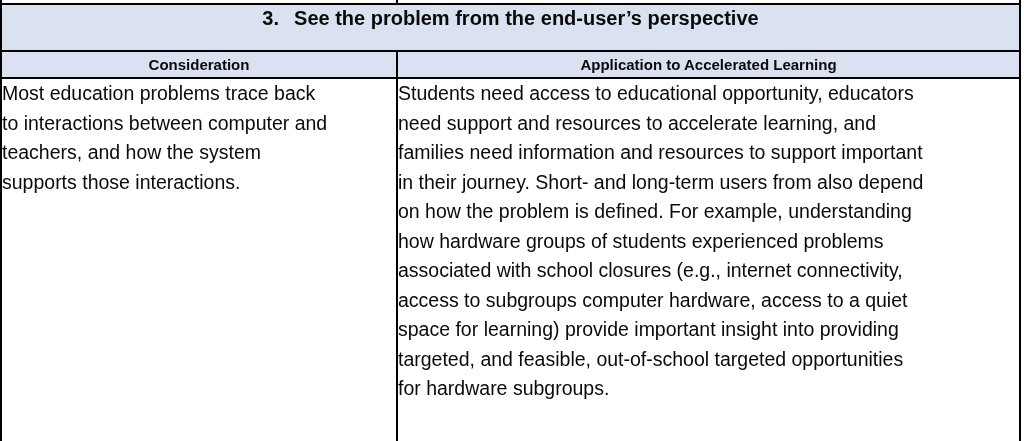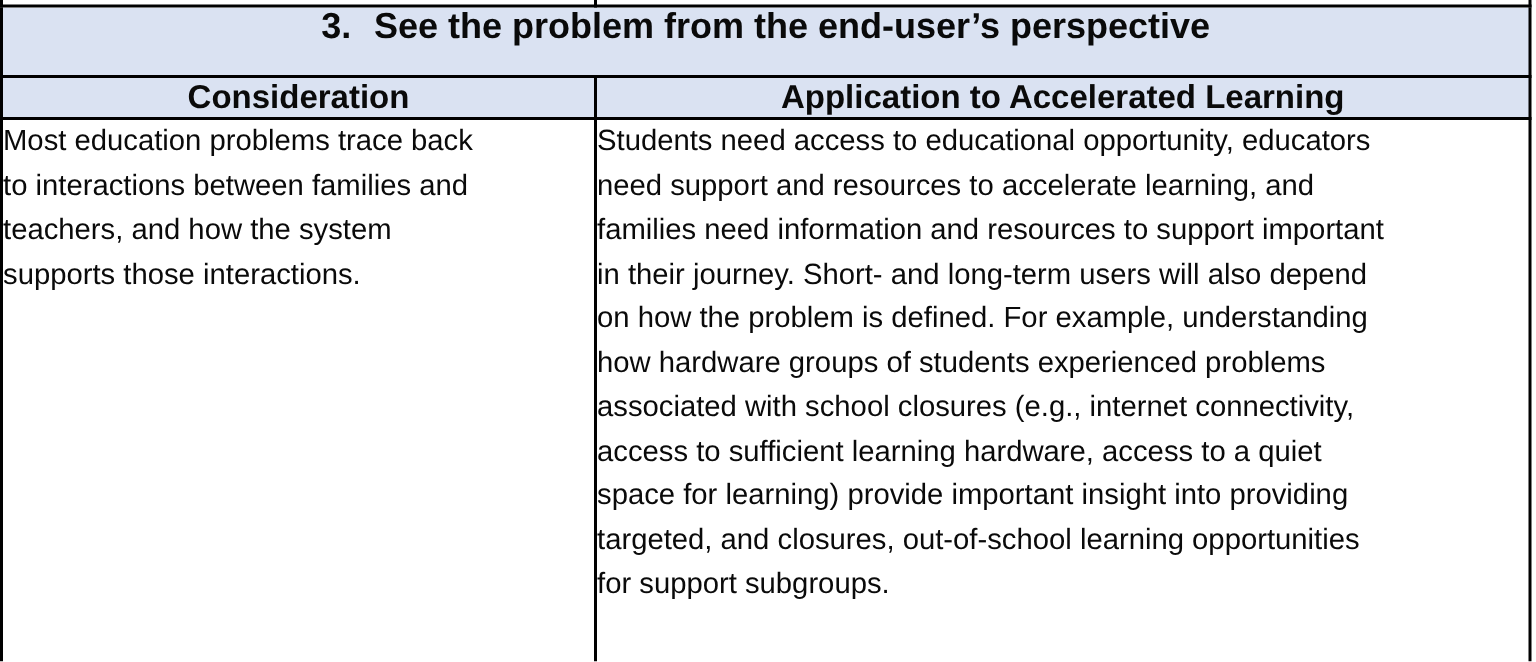--- a/index.html
+++ b/index.html
@@ -34,32 +34,32 @@
     border-top: none;
     height: 4px;
     background: var(--cell-bg);
   }
   td.section-cell {
     height: 47px;
     background: var(--band-bg);
     vertical-align: top;
     text-align: center;
     font-weight: bold;
-    font-size: 24px;
+    font-size: 20px;
     line-height: 26px;
     padding-top: 5px;
   }
   .section-number { margin-right: 15px; }
   tr.colhead-row td {
     height: 27px;
     background: var(--band-bg);
     vertical-align: middle;
     text-align: center;
     font-weight: bold;
-    font-size: 22px;
+    font-size: 15px;
   }
   tr.body-row td {
     height: 440px;
     background: var(--cell-bg);
     vertical-align: top;
     font-size: 19.5px;
     line-height: 29.5px;
   }
   td.consideration-cell { padding: 3px 6px 0 9px; }
   td.application-cell   { padding: 3px 6px 0 7px; }
@@ -89,38 +89,38 @@
         </td>
       </tr>
       <tr class="colhead-row">
         <td>Consideration</td>
         <td>Application to Accelerated Learning</td>
       </tr>
       <tr class="body-row">
         <td class="consideration-cell">
           <div>
               <div class="tline">Most education problems trace back</div>
-              <div class="tline">to interactions between families and</div>
+              <div class="tline">to interactions between computer and</div>
               <div class="tline">teachers, and how the system</div>
               <div class="tline">supports those interactions.</div>
             </div>
         </td>
         <td class="application-cell">
           <div>
               <div class="tline">Students need access to educational opportunity, educators</div>
               <div class="tline">need support and resources to accelerate learning, and</div>
               <div class="tline">families need information and resources to support important</div>
-              <div class="tline">in their journey. Short- and long-term users will also depend</div>
+              <div class="tline">in their journey. Short- and long-term users from also depend</div>
               <div class="tline">on how the problem is defined. For example, understanding</div>
               <div class="tline">how hardware groups of students experienced problems</div>
               <div class="tline">associated with school closures (e.g., internet connectivity,</div>
-              <div class="tline">access to sufficient learning hardware, access to a quiet</div>
+              <div class="tline">access to subgroups computer hardware, access to a quiet</div>
               <div class="tline">space for learning) provide important insight into providing</div>
-              <div class="tline">targeted, and closures, out-of-school learning opportunities</div>
-              <div class="tline">for support subgroups.</div>
+              <div class="tline">targeted, and feasible, out-of-school targeted opportunities</div>
+              <div class="tline">for hardware subgroups.</div>
             </div>
         </td>
       </tr>
       <tr class="next-row">
         <td colspan="2"></td>
       </tr>
     </tbody>
   </table>
 </div>
 

